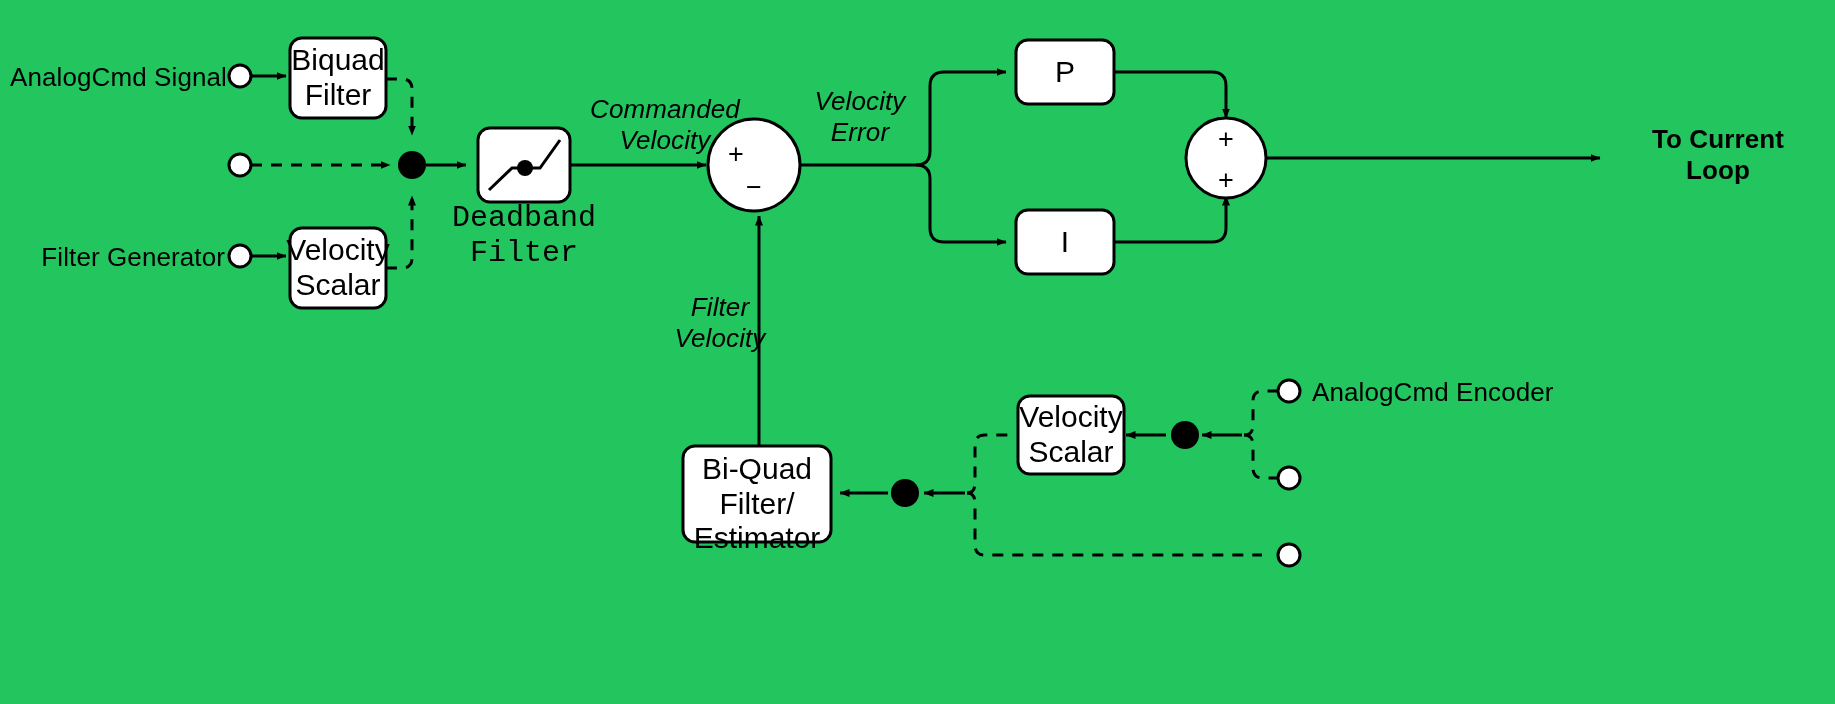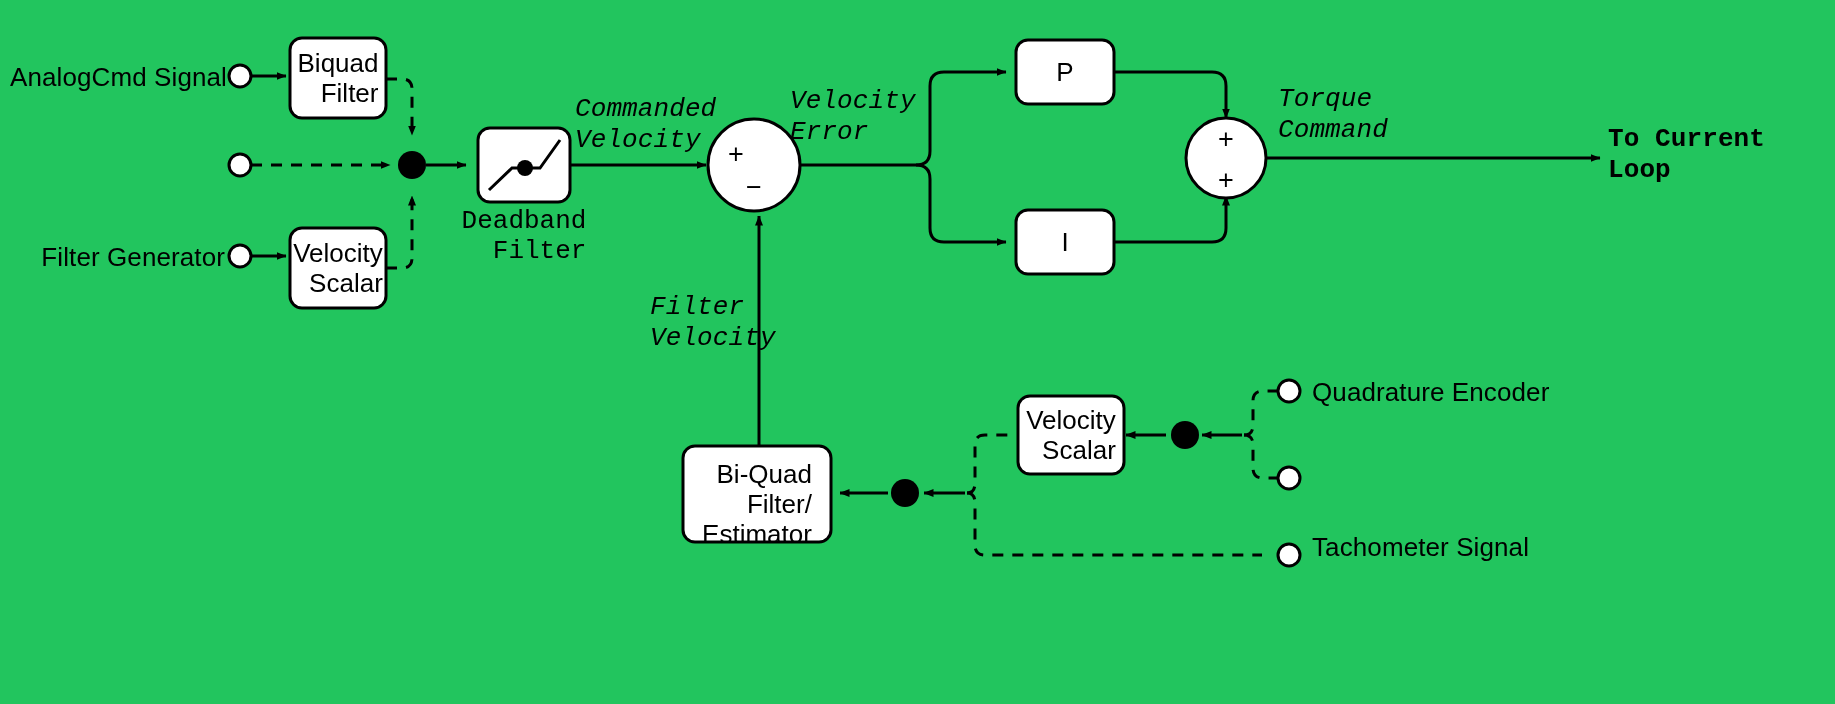--- a/index.html
+++ b/index.html
@@ -26,28 +26,28 @@
   .lbl {
     position: absolute;
     color: #000000;
     font-size: 26px;
     line-height: 1.18;
     white-space: pre;
     letter-spacing: 0.1px;
   }
   .lbl.italic { font-style: italic; }
   .lbl.bold { font-weight: bold; }
-  .lbl.ctr { text-align: left; font-family: Liberation Mono, monospace; }
+  .lbl.ctr { text-align: center; }
   .lbl.right { text-align: right; }
   .blocklabel {
     position: absolute;
     color: #000000;
-    font-size: 26px;
+    font-size: 30px;
     line-height: 1.16;
-    text-align: right;
+    text-align: center;
     white-space: pre;
     display: flex;
     align-items: center;
     justify-content: center;
   }
   .sign {
     position: absolute;
     color: #000000;
     font-size: 27px;
     line-height: 1;
@@ -155,29 +155,26 @@
   <div class="blocklabel" style="left:683px; top:446px; width:148px; height:116px;">Bi-Quad
 Filter/
 Estimator</div>
   <div class="blocklabel" style="left:1018px; top:396px; width:106px; height:78px;">Velocity
 Scalar</div>
 
   <div class="lbl italic ctr" style="left:575px; top:94px; width:180px;">Commanded
 Velocity</div>
   <div class="lbl italic ctr" style="left:790px; top:86px; width:140px;">Velocity
 Error</div>
-  <div class="lbl italic ctr" style="left:1278px; top:84px; width:160px;">Torque
-Command</div>
   <div class="lbl italic ctr" style="left:650px; top:292px; width:140px;">Filter
 Velocity</div>
 
   <div class="sign" style="left:724px; top:141px;">+</div>
   <div class="sign" style="left:742px; top:174px;">−</div>
   <div class="sign" style="left:1214px; top:126px;">+</div>
   <div class="sign" style="left:1214px; top:167px;">+</div>
 
   <div class="lbl bold ctr" style="left:1608px; top:124px; width:220px;">To Current
 Loop</div>
 
-  <div class="lbl" style="left:1312px; top:377px; width:400px;">Quadrature Encoder</div>
-  <div class="lbl" style="left:1312px; top:532px; width:400px;">Tachometer Signal</div>
+  <div class="lbl" style="left:1312px; top:377px; width:400px;">AnalogCmd Encoder</div>
 
 </div>
 
 </body></html>

